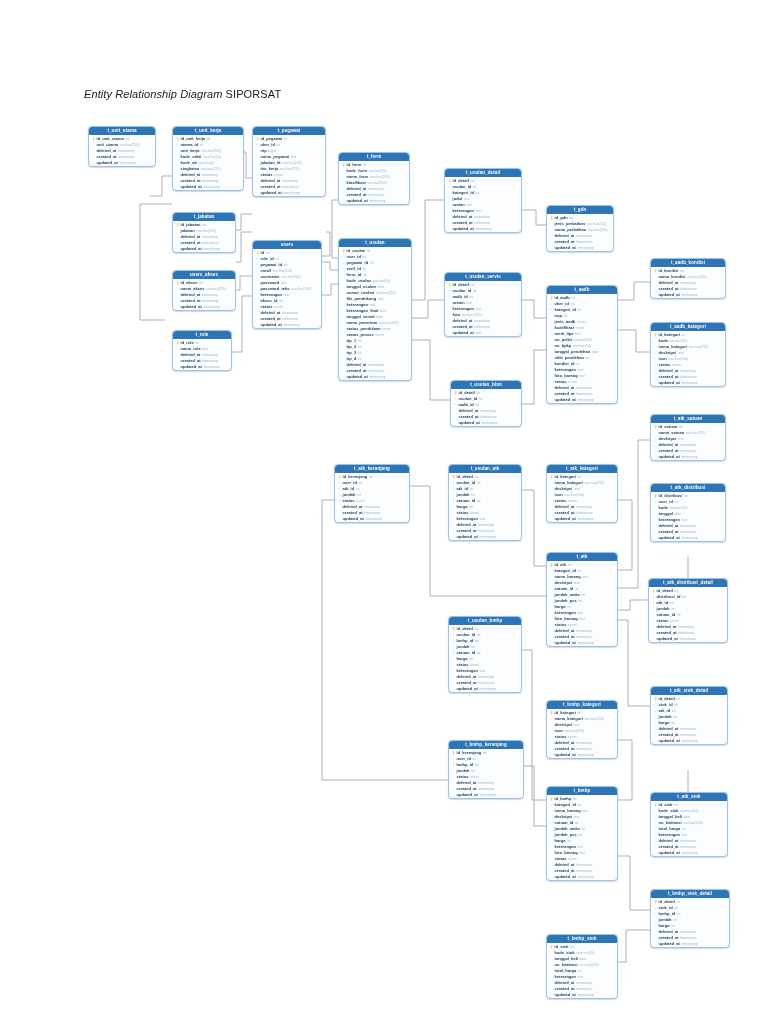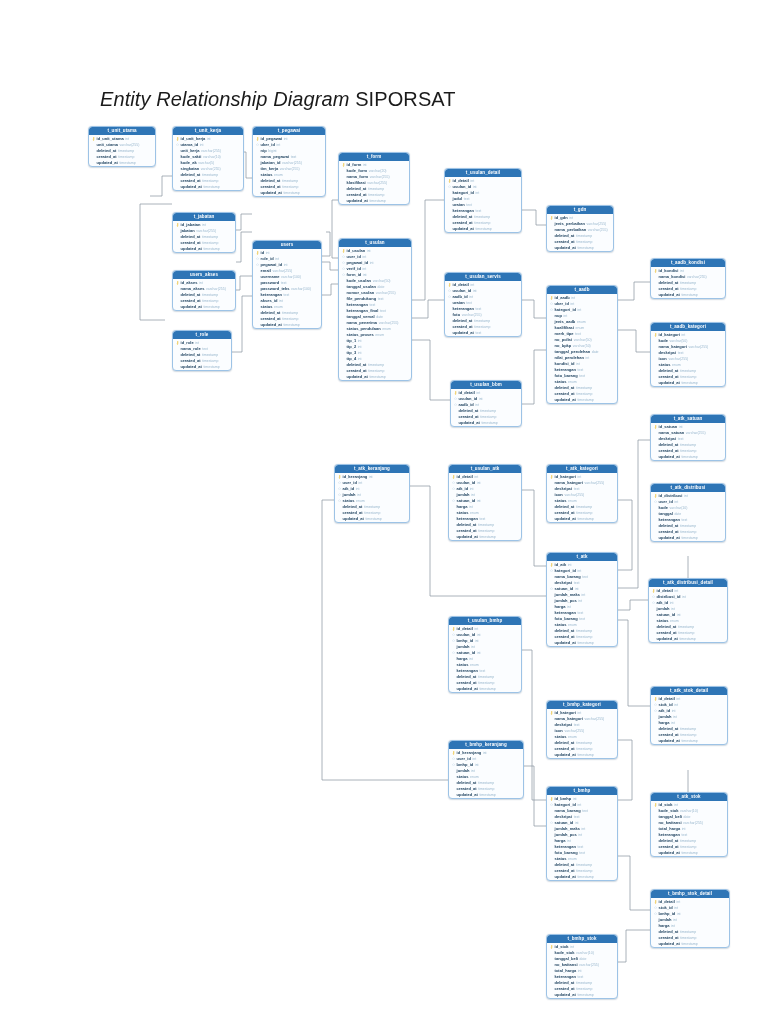--- a/index.html
+++ b/index.html
@@ -4,22 +4,22 @@
 <style>
   html,body{margin:0;padding:0;}
   body{
     width:768px;height:1024px;background:#ffffff;
     font-family:"Liberation Sans", sans-serif;
     overflow:hidden;position:relative;
   }
   #canvas{position:absolute;left:0;top:0;width:768px;height:1024px;}
 
   .title{
-    position:absolute;left:100px;top:88px;
-    font-size:20px;color:#1a1a1a;letter-spacing:.1px;white-space:nowrap;
+    position:absolute;left:84px;top:88px;
+    font-size:11px;color:#1a1a1a;letter-spacing:.1px;white-space:nowrap;
   }
   .title .it{font-style:italic;font-weight:400;}
   .title .rg{font-style:normal;font-weight:400;}
 
   
   .tbl{
     position:absolute;
     background:#fbfdff;
     border:0.8px solid #9dc3e6;
     border-radius:4px;

